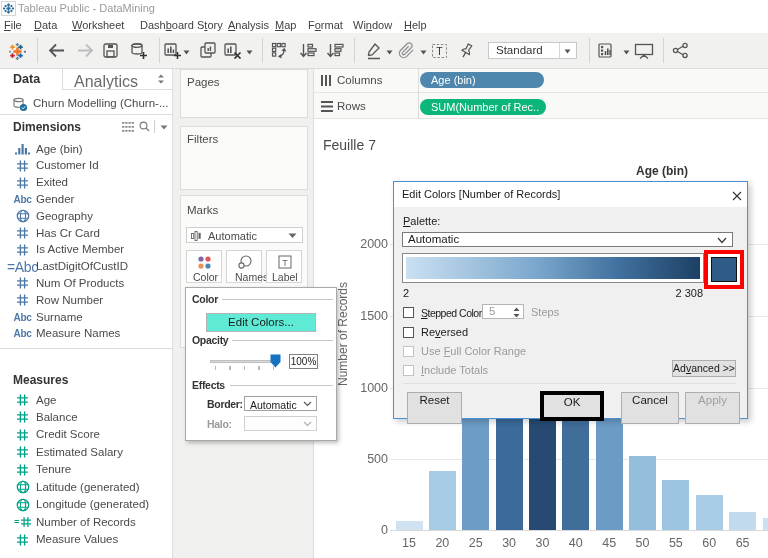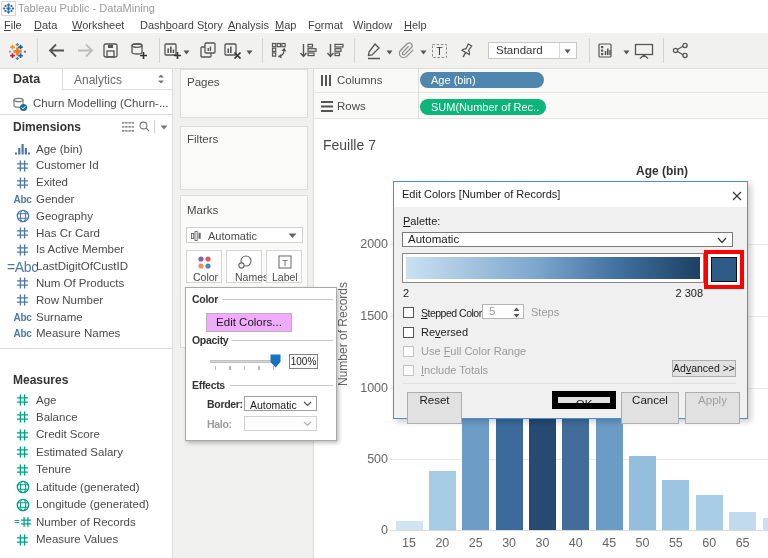--- a/index.html
+++ b/index.html
@@ -278,21 +278,21 @@
     <circle cx="13" cy="3.5" r="2.1" stroke="#555" stroke-width="1.3" fill="none"></circle>
     <circle cx="3.5" cy="8.5" r="2.1" stroke="#555" stroke-width="1.3" fill="none"></circle>
     <circle cx="13" cy="13.5" r="2.1" stroke="#555" stroke-width="1.3" fill="none"></circle>
     <path d="M5.5 7.5 L11 4.3 M5.5 9.5 L11 12.7" stroke="#555" stroke-width="1.3"></path>
   </svg>
 </div>
 
 <div id="leftpane">
   <div class="abs" style="left:13px;top:4px;font-size:12.5px;font-weight:bold;color:#333">Data</div>
   <div class="vline" style="left:62px;top:0;height:21px"></div>
-  <div class="abs" style="left:74px;top:5px;font-size:12px;color:#6a6a6a">Analytics</div>
+  <div class="abs" style="left:74px;top:5px;font-size:16px;color:#6a6a6a">Analytics</div>
   <svg class="abs" style="left:157px;top:6px" width="8" height="10" viewBox="0 0 8 10">
     <path d="M1 3.5 L4 0.5 L7 3.5 Z M1 6.5 L4 9.5 L7 6.5 Z" fill="#777"></path>
   </svg>
   <div class="hline" style="left:62px;top:21px;width:110px"></div>
 
   <svg class="abs" style="left:12px;top:29px" width="16" height="15" viewBox="0 0 16 15">
     <path d="M2 3 C2 1.4 11 1.4 11 3 V9 C11 10.6 2 10.6 2 9 Z" stroke="#777" stroke-width="1.1" fill="#fff"></path>
     <ellipse cx="6.5" cy="3" rx="4.5" ry="1.6" stroke="#777" stroke-width="1.1" fill="#fff"></ellipse>
     <circle cx="11.5" cy="10.5" r="3.6" fill="#1c6f9e"></circle>
     <path d="M9.8 10.5 L11 11.8 L13.3 9.3" stroke="#fff" stroke-width="1" fill="none"></path>
@@ -644,21 +644,21 @@
       <div class="xlab" style="left:594.16px;top:536px">45</div>
       <div class="xlab" style="left:627.52px;top:536px">50</div>
       <div class="xlab" style="left:660.88px;top:536px">55</div>
       <div class="xlab" style="left:694.24px;top:536px">60</div>
       <div class="xlab" style="left:727.6px;top:536px">65</div>
     </div>
 
 <div id="colorpopup">
   <div class="abs sechead" style="left:6px;top:5px">Color</div>
   <div class="secrule" style="left:36px;top:11px;width:111px"></div>
-  <div class="winbtn" style="left:20px;top:25px;width:86px;height:19px;line-height:17px;background:#f0abfc;border-color:#b4b4b4">Edit Colors...</div>
+  <div class="winbtn" style="left:20px;top:25px;width:110px;height:19px;line-height:17px;background:#5eead4;border-color:#b4b4b4">Edit Colors...</div>
   <div class="abs sechead" style="left:6px;top:46px">Opacity</div>
   <div class="secrule" style="left:46px;top:52px;width:101px"></div>
 
   <div class="abs" style="left:24px;top:72px;width:70px;height:3px;background:#d8d8d8;border:1px solid #c0c0c0"></div>
   <svg class="abs" style="left:84px;top:66px" width="11" height="14" viewBox="0 0 11 14">
     <path d="M0.5 0.5 H10.5 V8 L5.5 13.5 L0.5 8 Z" fill="#1673c1"></path>
   </svg>
   <div class="abs" style="left:103px;top:66px;width:29px;height:15px;background:#fff;border:1px solid #808080;font-size:10px;text-align:center;line-height:14px;color:#1a1a1a">100%</div>
   <div class="abs" style="left:29px;top:78px;width:60px;height:4px;background:repeating-linear-gradient(to right,#b9b9b9 0 1px,transparent 1px 14.5px)"></div>
   <div class="abs sechead" style="left:6px;top:91px">Effects</div>
@@ -713,21 +713,21 @@
   <div class="abs gray" style="left:137px;top:124px">Steps</div>
   <div class="cb" style="left:9px;top:145px"></div>
   <div class="abs" style="left:27px;top:144px">Re<u>v</u>ersed</div>
   <div class="cb cbd" style="left:9px;top:164px"></div>
   <div class="abs gray" style="left:27px;top:163px">Use <u>F</u>ull Color Range</div>
   <div class="cb cbd" style="left:9px;top:183px"></div>
   <div class="abs gray" style="left:27px;top:182px"><u>I</u>nclude Totals</div>
   <div class="winbtn" style="left:278px;top:178px;width:64px;height:17px;line-height:15px;font-size:10.5px">Ad<u>v</u>anced &gt;&gt;</div>
   <div class="hline" style="left:9px;top:201px;width:333px;background:#dfdfdf"></div>
   <div class="winbtn" style="left:13px;top:210px;width:55px">Reset</div>
-  <div class="winbtn" style="left:158px;top:209px;width:64px;height:18px;border:6px solid #000000;line-height:14px">OK</div>
+  <div class="winbtn" style="left:146px;top:209px;width:64px;height:30px;border:4px solid #000000;line-height:14px">OK</div>
   <div class="winbtn" style="left:227px;top:210px;width:58px">Cancel</div>
   <div class="winbtn gray" style="left:291px;top:210px;width:55px;color:#9f9f9f">Apply</div>
 </div>
 
 <div class="vline" style="left:172px;top:68px;height:490px"></div>
 <div class="vline" style="left:313px;top:68px;height:490px"></div>
 <div class="hline" style="left:0;top:68px;width:768px"></div>
 
 </div>
 

